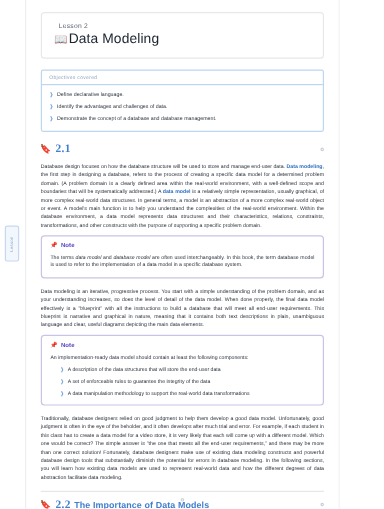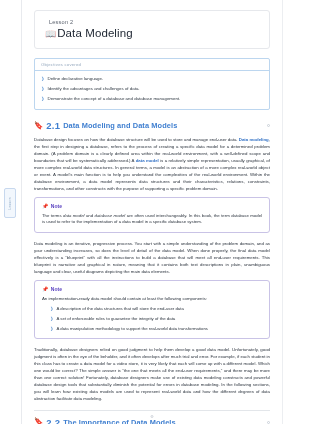--- a/index.html
+++ b/index.html
@@ -59,21 +59,21 @@
   }
   .obj-body { padding: 5px 6px 6px 6px; }
   .obj-item { display: flex; align-items: flex-start; gap: 3px; margin-bottom: 3.5px; }
   .obj-item:last-child { margin-bottom: 0; }
   .bullet-arrow { color: #79a9dd; font-size: 4.2px; line-height: 1.5; flex: 0 0 auto; }
   .obj-text { font-size: 4.4px; color: #2f3842; line-height: 1.5; }
 
   
   .sec-head { display: flex; align-items: center; gap: 3px; margin: 10px 0 5px 0; }
   .sec-bk { color: #9cc2e8; font-size: 7.5px; line-height: 1; }
-  .sec-num { font-size: 9.5px; color: #3f7fd0; font-weight: 700; letter-spacing: .2px; }
+  .sec-num { font-size: 9.5px; color: #3f7fd0; font-weight: 700; letter-spacing: .2px; font-family: Liberation Serif, serif; }
   .sec-name { font-size: 7.4px; color: #3f7fd0; font-weight: 700; letter-spacing: .1px; }
   .sec-dot {
     margin-left: auto; width: 3px; height: 3px; border: .5px solid #c9cfd8;
     border-radius: 50%;
   }
 
   
   p.body {
     font-size: 4.35px; line-height: 1.62; color: #2b333d;
     text-align: justify; margin-bottom: 5px;
@@ -140,21 +140,20 @@
           <div class="obj-item">
             <span class="bullet-arrow">❱</span>
             <span class="obj-text">Demonstrate the concept of a database and database management.</span>
           </div>
         </div>
       </div>
 
       <div class="sec-head">
         <span class="sec-bk">🔖</span>
         <span class="sec-num">2.1</span>
-        <span class="sec-name">Data Modeling and Data Models</span>
         <span class="sec-dot"></span>
       </div>
 
       <p class="body"><span>Database design focuses on how the database structure will be used to store and manage end-user data. </span><span class="term">Data modeling</span><span>, the first step in designing a database, refers to the process of creating a specific data model for a determined problem domain. (A problem domain is a clearly defined area within the real-world environment, with a well-defined scope and boundaries that will be systematically addressed.) A </span><span class="term">data model</span><span> is a relatively simple representation, usually graphical, of more complex real-world data structures. In general terms, a model is an abstraction of a more complex real-world object or event. A model's main function is to help you understand the complexities of the real-world environment. Within the database environment, a data model represents data structures and their characteristics, relations, constraints, transformations, and other constructs with the purpose of supporting a specific problem domain.</span></p>
 
       <div class="note">
         <div class="note-head">
           <span class="note-pin">📌</span>
           <span class="note-title">Note</span>
         </div>

